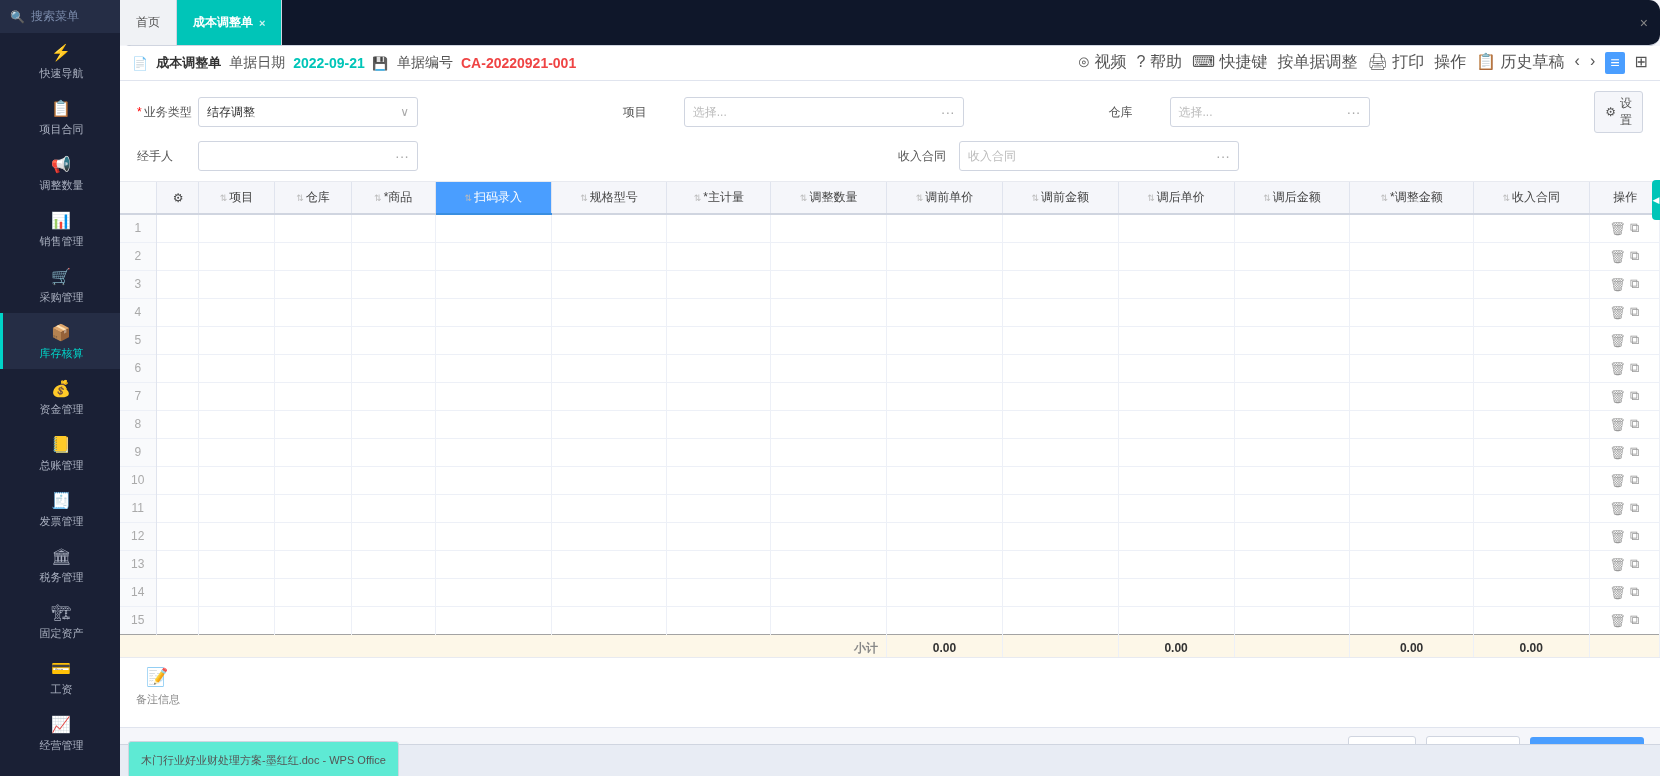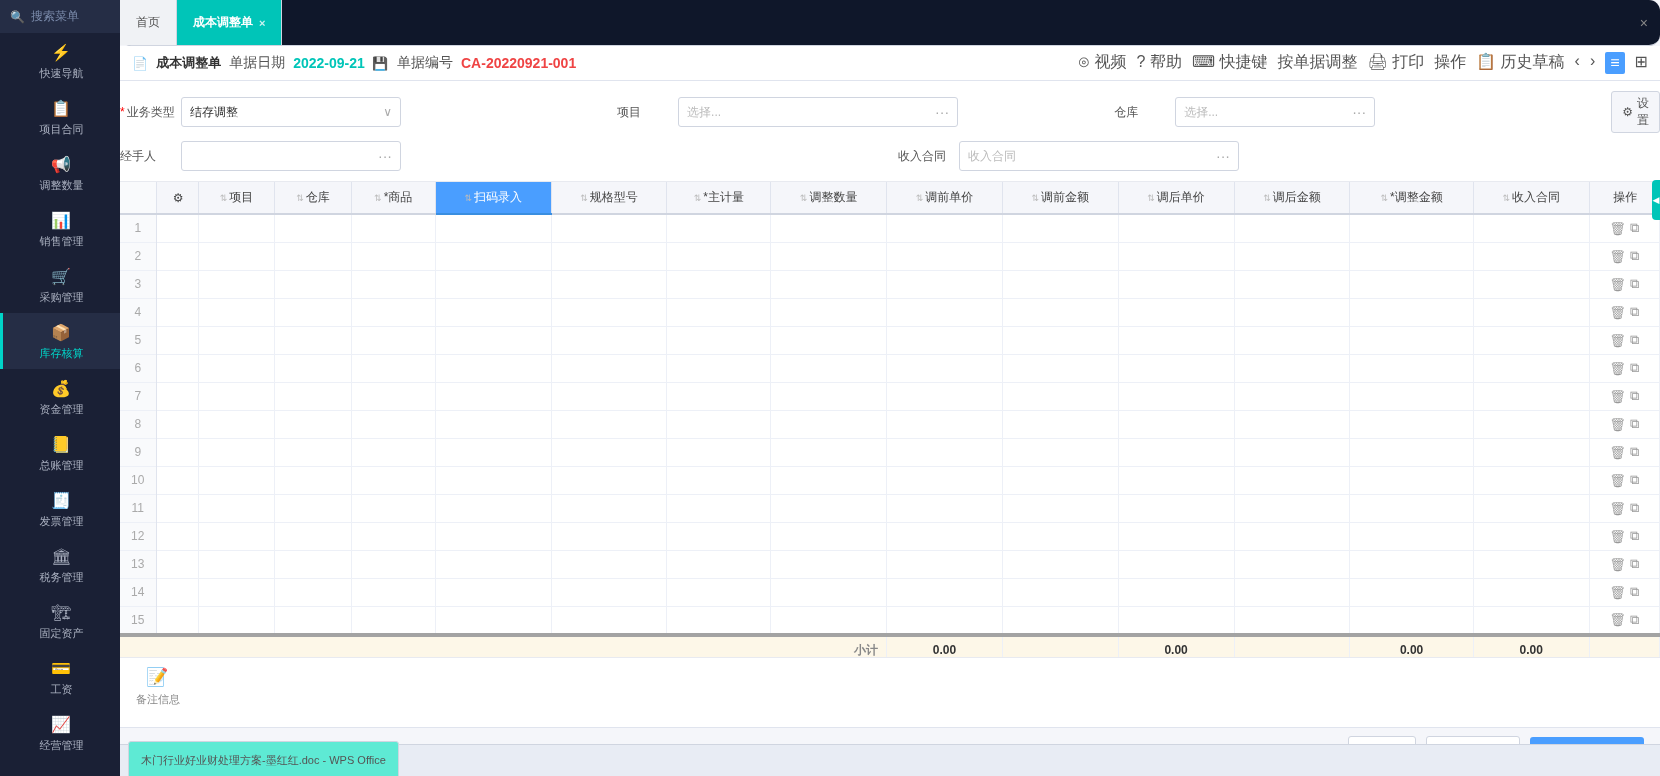--- a/index.html
+++ b/index.html
@@ -116,21 +116,21 @@
       display: flex;
       gap: 10px;
       align-items: flex-start;
       font-size: 16px;
       color: #555;
     }
     .toolbar-actions span { cursor: pointer; }
 
     
     .form-fields {
-      padding: 10px 0;
+      padding: 10px 17px;
       border-bottom: 1px solid #e8eaf0;
       display: flex;
       flex-direction: column;
       gap: 8px;
       flex-shrink: 0;
       background: #fff;
     }
     .form-row {
       display: flex;
       align-items: center;
@@ -221,21 +221,21 @@
 
     
     .action-cell { display: flex; gap: 4px; justify-content: center; align-items: center; }
     .action-cell span { cursor: pointer; color: #999; font-size: 13px; }
 
     
     .subtotal-row td {
       background: #fdf7e8;
       font-weight: bold;
       color: #555;
-      border-top: 4px solid #a3a3a3;
+      border-top: 1px solid #a3a3a3;
     }
     .subtotal-row td.label { text-align: right; padding-right: 8px; color: #888; }
     .subtotal-row td.value { color: #333; }
 
     
     .notes-area {
       border-top: 1px solid #e8eaf0;
       padding: 8px 16px;
       display: flex;
       align-items: flex-start;

